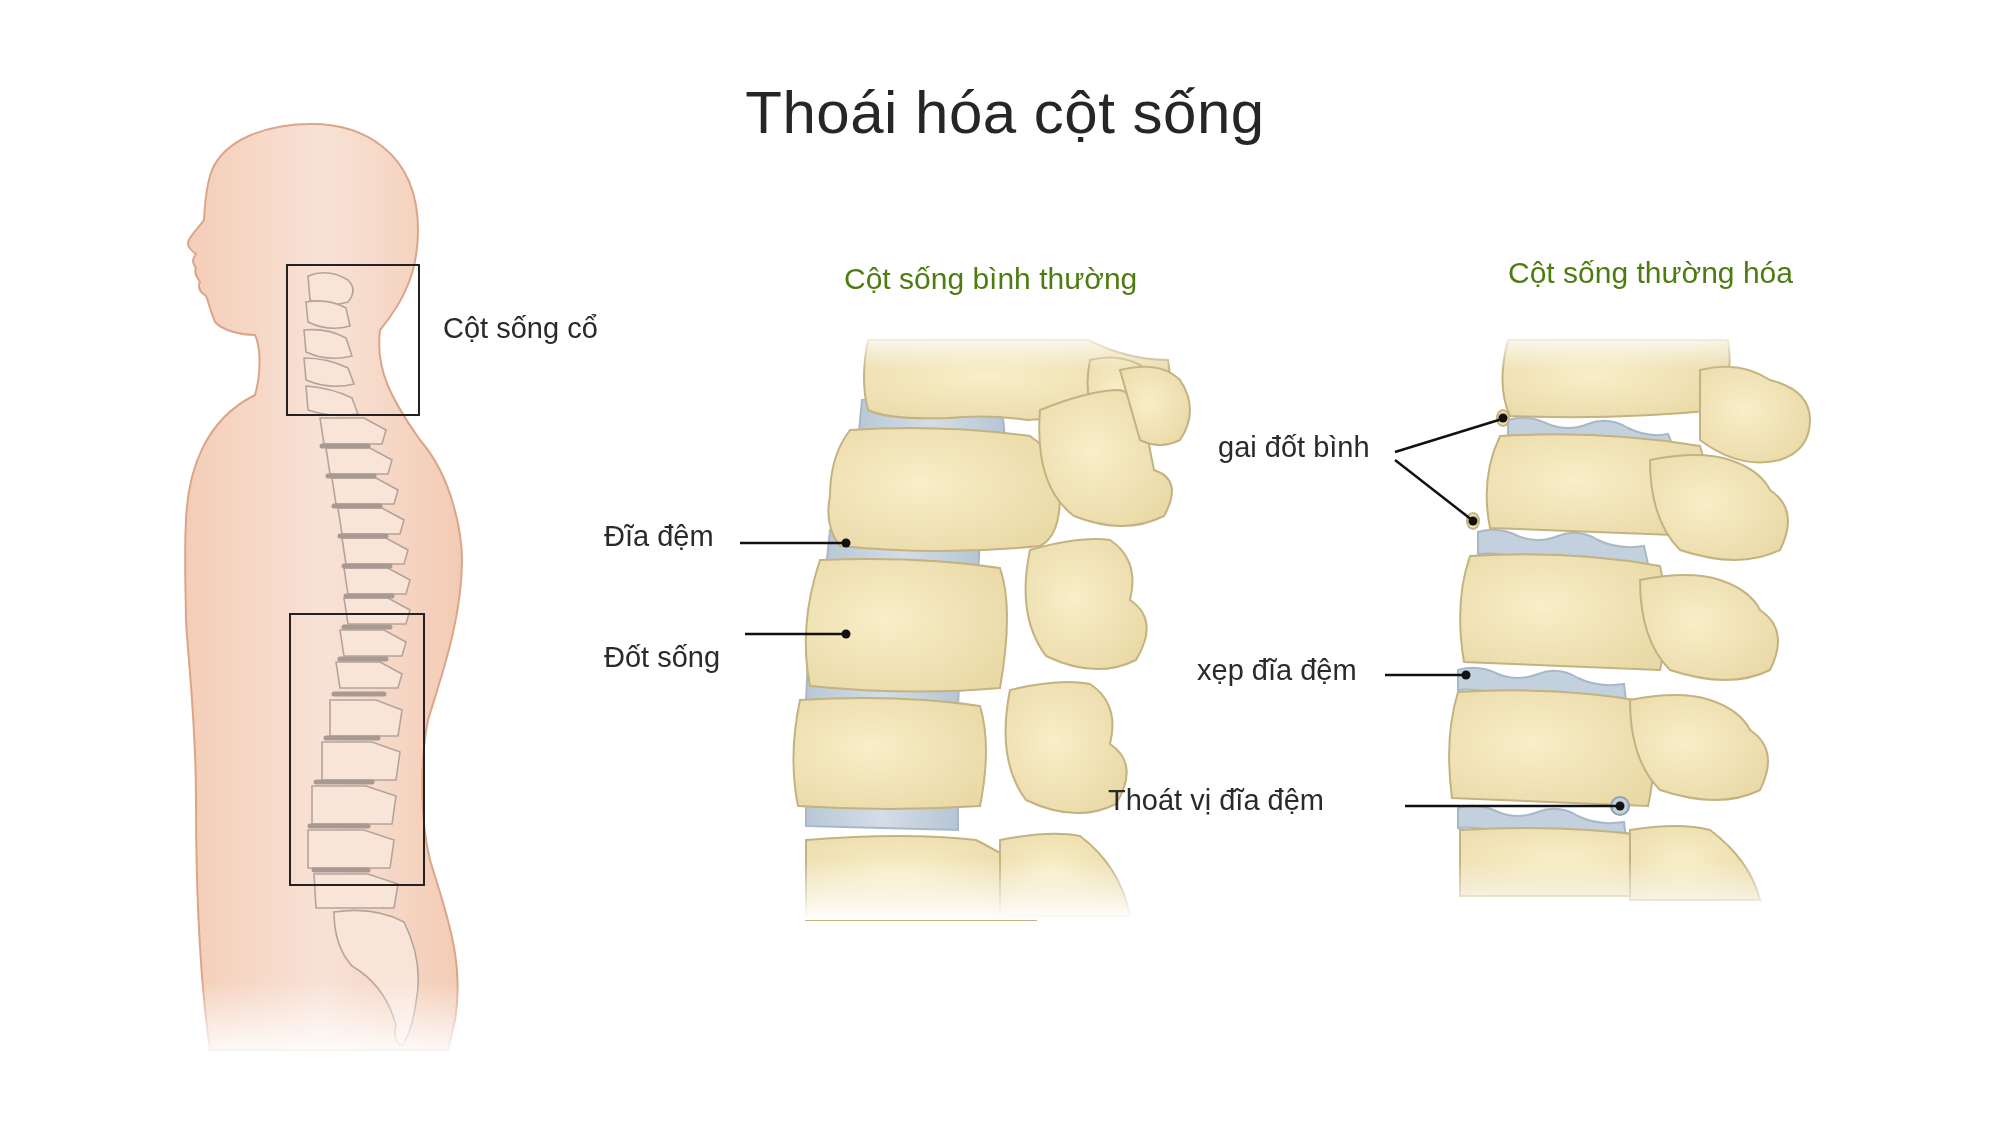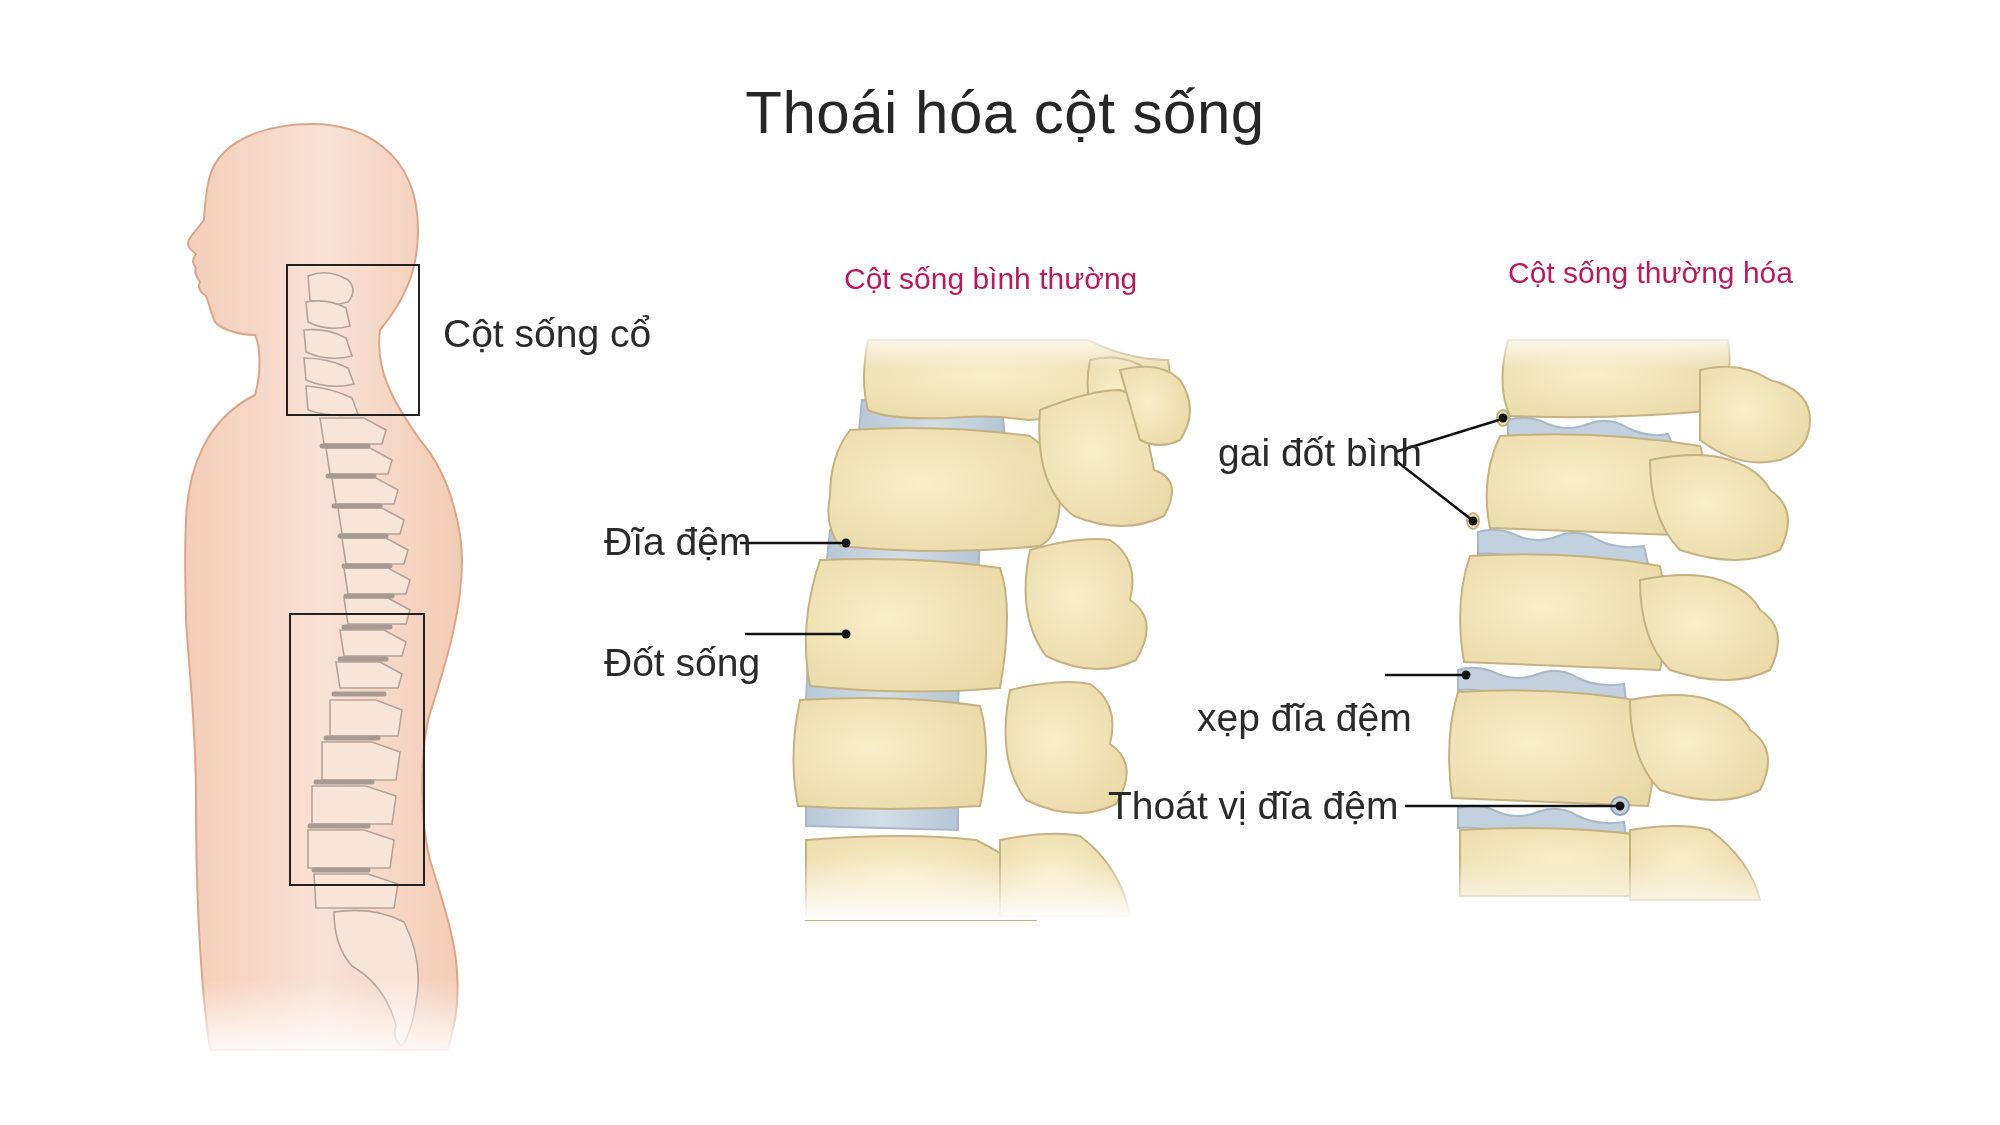--- a/index.html
+++ b/index.html
@@ -1,21 +1,21 @@
 <!DOCTYPE html>
 <html><head>
 <meta charset="utf-8">
 <style>
   html, body { margin: 0; padding: 0; background: #ffffff; }
   body { width: 2000px; height: 1125px; position: relative; overflow: hidden;
          font-family: "Liberation Sans", sans-serif; color: #2a2a2a; }
   .title { position: absolute; left: 0; width: 2010px; top: 78px; text-align: center;
            font-size: 60px; color: #262626; letter-spacing: 0.5px; }
-  .sub { position: absolute; font-size: 30px; color: #be185d; white-space: nowrap; }
-  .lbl { position: absolute; font-size: 39px; color: #2a2a2a; white-space: nowrap; }
+  .sub { position: absolute; font-size: 30px; color: #4d7c0f; white-space: nowrap; }
+  .lbl { position: absolute; font-size: 29px; color: #2a2a2a; white-space: nowrap; }
   svg.art { position: absolute; left: 0; top: 0; }
 </style>
 </head>
 <body>
 
 <svg class="art" width="2000" height="1125" viewBox="0 0 2000 1125">
   <defs>
     <linearGradient id="skinG" x1="0" x2="1" y1="0" y2="0">
       <stop offset="0" stop-color="#f4cdb7"></stop>
       <stop offset="0.5" stop-color="#f8e2d6"></stop>
@@ -192,14 +192,14 @@
 
 <div class="lbl" style="left:443px; top:312px;">Cột sống cổ</div>
 
 <div class="sub" style="left:844px; top:262px;">Cột sống bình thường</div>
 <div class="sub" style="left:1508px; top:256px;">Cột sống thường hóa</div>
 
 <div class="lbl" style="left:604px; top:520px;">Đĩa đệm</div>
 <div class="lbl" style="left:604px; top:609px;margin-top:32px;">Đốt sống</div>
 
 <div class="lbl" style="left:1218px; top:431px;">gai đốt bình</div>
-<div class="lbl" style="left:1197px; top:654px;margin-top:42px;">xẹp đĩa đệm</div>
+<div class="lbl" style="left:1197px; top:654px;">xẹp đĩa đệm</div>
 <div class="lbl" style="left:1108px; top:784px;">Thoát vị đĩa đệm</div>
 
 </body></html>

